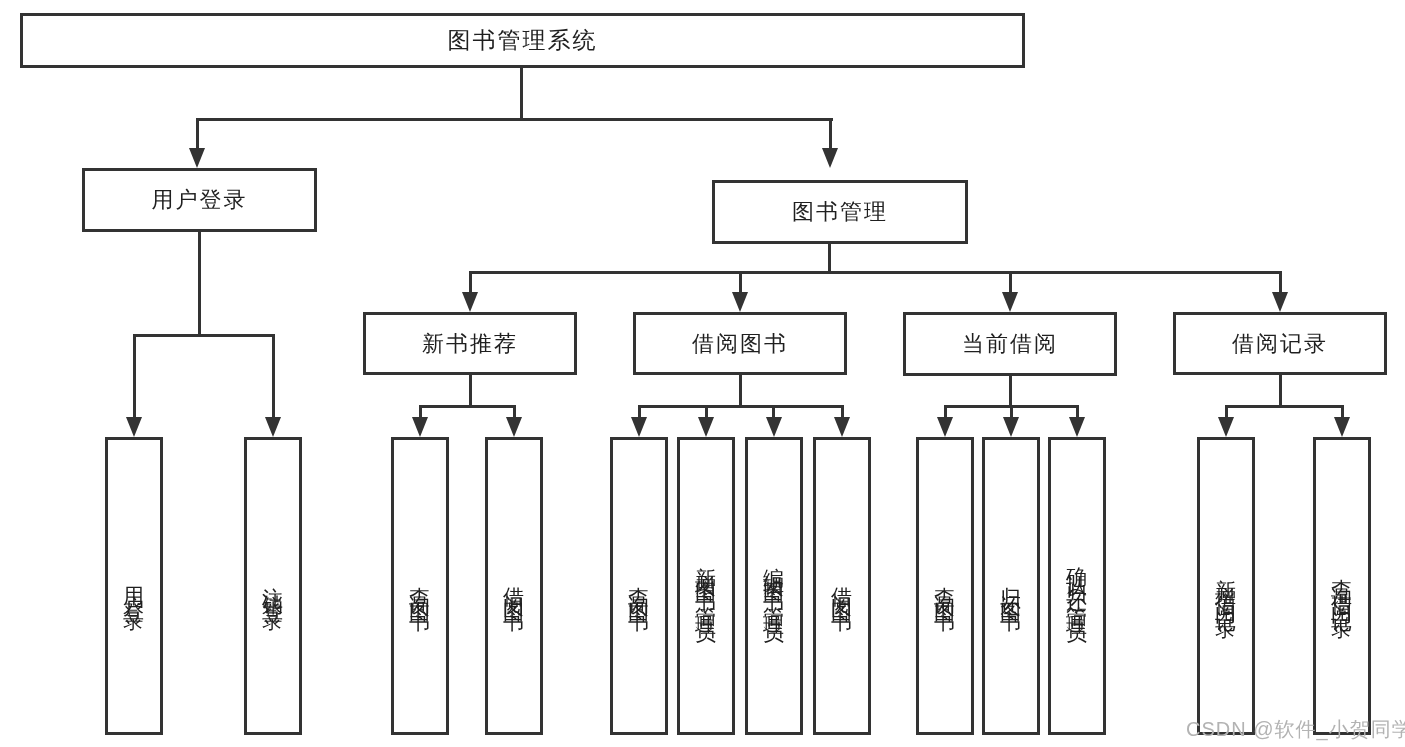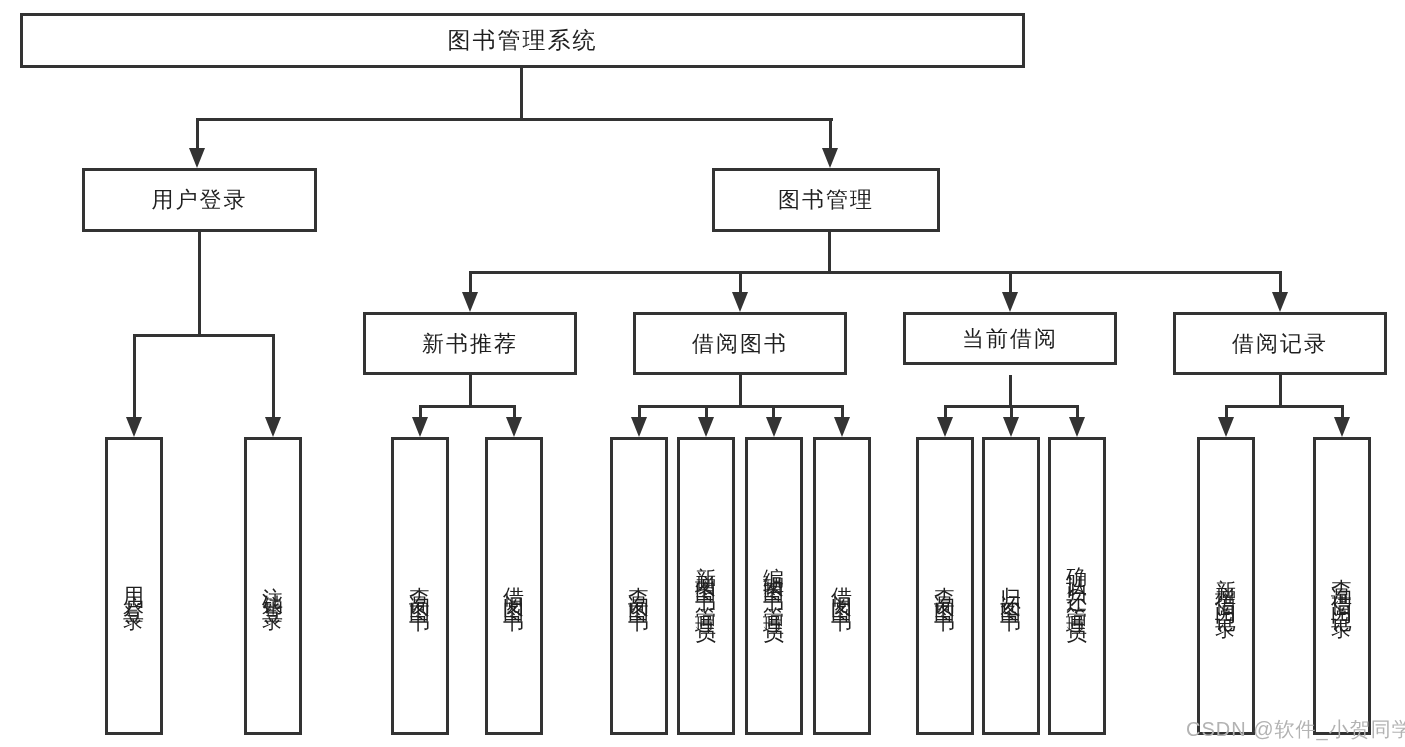--- a/index.html
+++ b/index.html
@@ -83,21 +83,21 @@
   <div class="bx root" style="left:20px;top:13px;width:1005px;height:55px;">图书管理系统</div>
 
   <div class="ln" style="left:520px;top:68px;width:3px;height:53px;"></div>
   <div class="ln" style="left:196px;top:118px;width:637px;height:3px;"></div>
   <div class="ln" style="left:196px;top:118px;width:3px;height:34px;"></div>
   <div class="ah" style="left:189px;top:148px;"></div>
   <div class="ln" style="left:829px;top:118px;width:3px;height:34px;"></div>
   <div class="ah" style="left:822px;top:148px;"></div>
 
   <div class="bx" style="left:82px;top:168px;width:235px;height:64px;">用户登录</div>
-  <div class="bx" style="left:712px;top:168px;width:228px;height:64px;">图书管理</div>
+  <div class="bx" style="left:712px;top:180px;width:256px;height:64px;">图书管理</div>
 
   <div class="ln" style="left:198px;top:232px;width:3px;height:105px;"></div>
   <div class="ln" style="left:133px;top:334px;width:142px;height:3px;"></div>
   <div class="ln" style="left:133px;top:334px;width:3px;height:85px;"></div>
   <div class="ah" style="left:126px;top:417px;"></div>
   <div class="ln" style="left:272px;top:334px;width:3px;height:85px;"></div>
   <div class="ah" style="left:265px;top:417px;"></div>
 
   <div class="ln" style="left:828px;top:232px;width:3px;height:42px;"></div>
   <div class="ln" style="left:469px;top:271px;width:813px;height:3px;"></div>
@@ -105,21 +105,21 @@
   <div class="ah" style="left:462px;top:292px;"></div>
   <div class="ln" style="left:739px;top:271px;width:3px;height:24px;"></div>
   <div class="ah" style="left:732px;top:292px;"></div>
   <div class="ln" style="left:1009px;top:271px;width:3px;height:24px;"></div>
   <div class="ah" style="left:1002px;top:292px;"></div>
   <div class="ln" style="left:1279px;top:271px;width:3px;height:24px;"></div>
   <div class="ah" style="left:1272px;top:292px;"></div>
 
   <div class="bx" style="left:363px;top:312px;width:214px;height:63px;">新书推荐</div>
   <div class="bx" style="left:633px;top:312px;width:214px;height:63px;">借阅图书</div>
-  <div class="bx" style="left:903px;top:312px;width:214px;height:53px;">当前借阅</div>
+  <div class="bx" style="left:903px;top:312px;width:214px;height:64px;">当前借阅</div>
   <div class="bx" style="left:1173px;top:312px;width:214px;height:63px;">借阅记录</div>
 
   <div class="ln" style="left:469px;top:375px;width:3px;height:33px;"></div>
   <div class="ln" style="left:419px;top:405px;width:97px;height:3px;"></div>
   <div class="ln" style="left:419px;top:405px;width:3px;height:15px;"></div>
   <div class="ah" style="left:412px;top:417px;"></div>
   <div class="ln" style="left:513px;top:405px;width:3px;height:15px;"></div>
   <div class="ah" style="left:506px;top:417px;"></div>
 
   <div class="ln" style="left:739px;top:375px;width:3px;height:33px;"></div>

